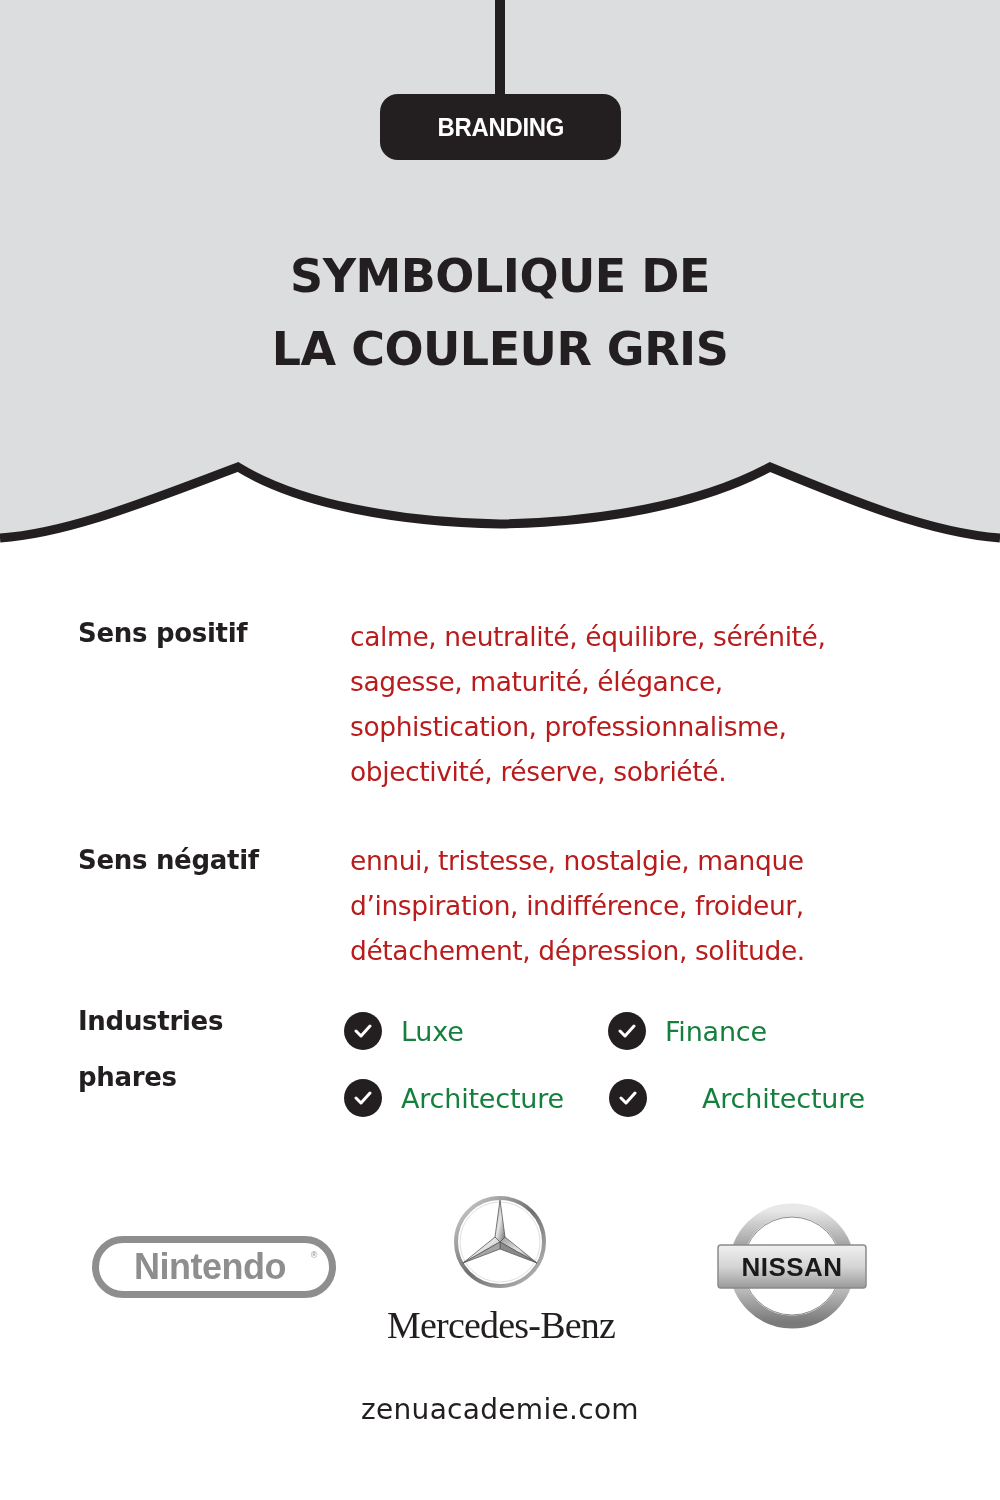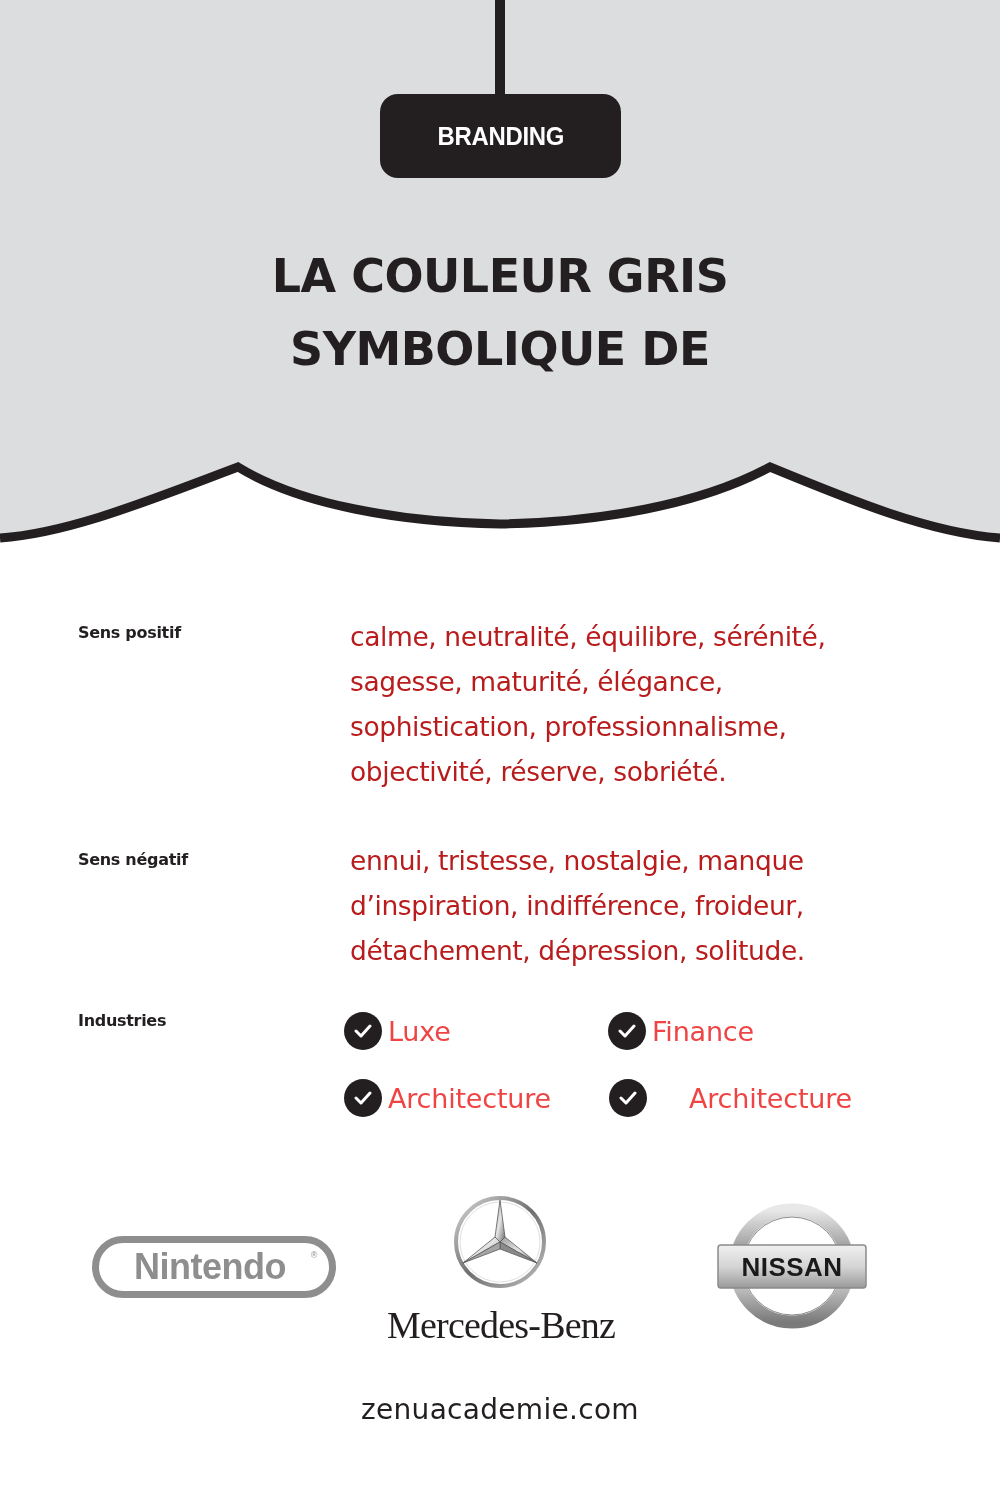--- a/index.html
+++ b/index.html
@@ -22,21 +22,21 @@
     }
     .hang-line {
       position: absolute;
       left: 495px; top: 0;
       width: 10px; height: 100px;
       background: #231f20;
     }
     .category-badge {
       position: absolute;
       left: 380px; top: 94px;
-      width: 241px; height: 84px;
+      width: 241px; height: 66px;
       background: #231f20;
       border-radius: 18px;
       display: flex;
       align-items: center;
       justify-content: center;
     }
     .category-badge span {
       color: #ffffff;
       font-family: "Liberation Sans", sans-serif;
       font-weight: bold;
@@ -58,21 +58,21 @@
       color: #231f20;
       margin: 0;
     }
     .page-title span { display: block; }
 
     .row-label {
       position: absolute;
       left: 78px;
       font-family: "DejaVu Sans", sans-serif;
       font-weight: bold;
-      font-size: 16px;
+      font-size: 26px;
       line-height: 56px;
       color: #231f20;
       letter-spacing: -0.3px;
     }
     .row-text {
       position: absolute;
       left: 350px;
       width: 600px;
       font-family: "DejaVu Sans", sans-serif;
       font-size: 26.5px;
@@ -91,24 +91,24 @@
     .check-icon {
       width: 38px; height: 38px;
       border-radius: 50%;
       background: #231f20;
       display: flex;
       align-items: center;
       justify-content: center;
       flex-shrink: 0;
     }
     .industry-label {
-      margin-left: 6px;
+      margin-left: 19px;
       font-family: "DejaVu Sans", sans-serif;
       font-size: 27px;
-      color: #ef4444;
+      color: #15803d;
       letter-spacing: -0.2px;
       white-space: nowrap;
     }
 
     .logo {
       position: absolute;
     }
     .footer-url {
       position: absolute;
       left: 0; top: 1393px;
@@ -128,41 +128,42 @@
   <path d="M0,538 C70,533 150,500 238,467 C300,505 400,522 500,524 C600,522 700,505 770,467 C850,500 930,533 1000,538" fill="none" stroke="#231f20" stroke-width="9"></path>
 </svg>
 
 <div class="hang-line"></div>
 
 <div class="category-badge">
   <span>BRANDING</span>
 </div>
 
 <h1 class="page-title">
+  <span>SYMBOLIQUE DE</span>
   <span>LA COULEUR GRIS</span>
-  <span>SYMBOLIQUE DE</span>
 </h1>
 
 <div class="row-label" style="top:605px;">Sens positif</div>
 <div class="row-text" style="top:614px;">
   <span>calme, neutralité, équilibre, sérénité,</span>
   <span>sagesse, maturité, élégance,</span>
   <span>sophistication, professionnalisme,</span>
   <span>objectivité, réserve, sobriété.</span>
 </div>
 
 <div class="row-label" style="top:832px;">Sens négatif</div>
 <div class="row-text" style="top:838px;">
   <span>ennui, tristesse, nostalgie, manque</span>
   <span>d’inspiration, indifférence, froideur,</span>
   <span>détachement, dépression, solitude.</span>
 </div>
 
 <div class="row-label" style="top:993px;">
   <div>Industries</div>
+  <div>phares</div>
 </div>
 
 <div class="industry-item" style="left:344px; top:1011px;">
   <span class="check-icon">
     <svg width="18" height="14" viewBox="0 0 18 14">
         <path d="M2,7 L7,12 L16,2" fill="none" stroke="#ffffff" stroke-width="3" stroke-linecap="round" stroke-linejoin="round"></path>
       </svg>
   </span>
   <span class="industry-label">Luxe</span>
 </div>

